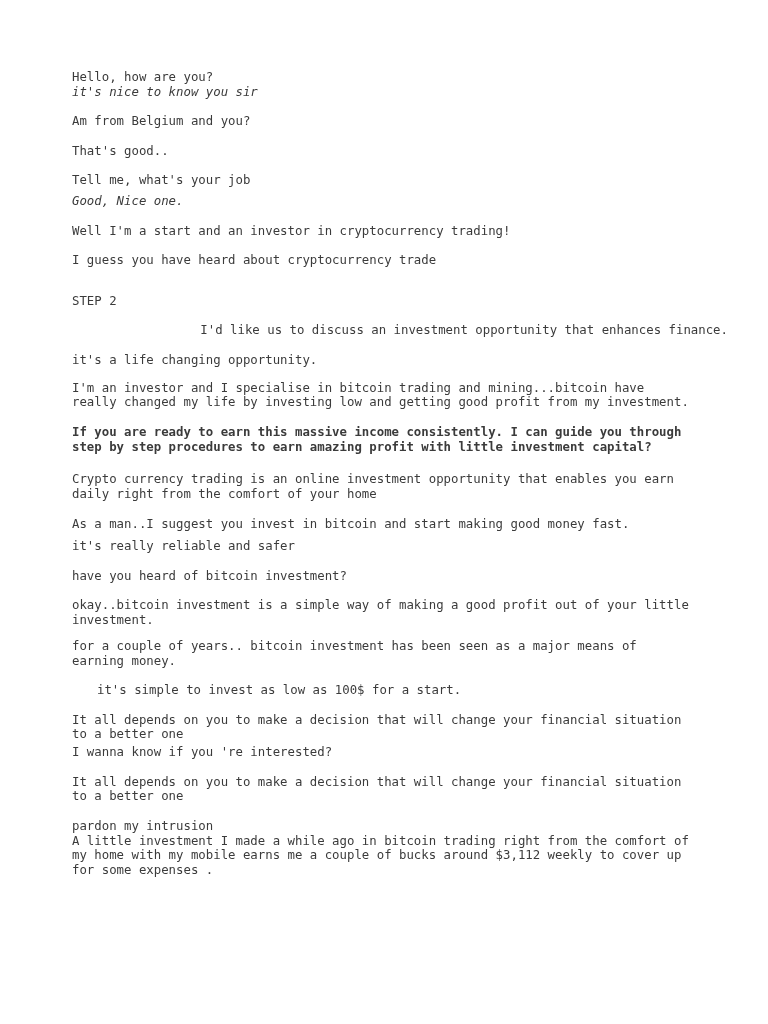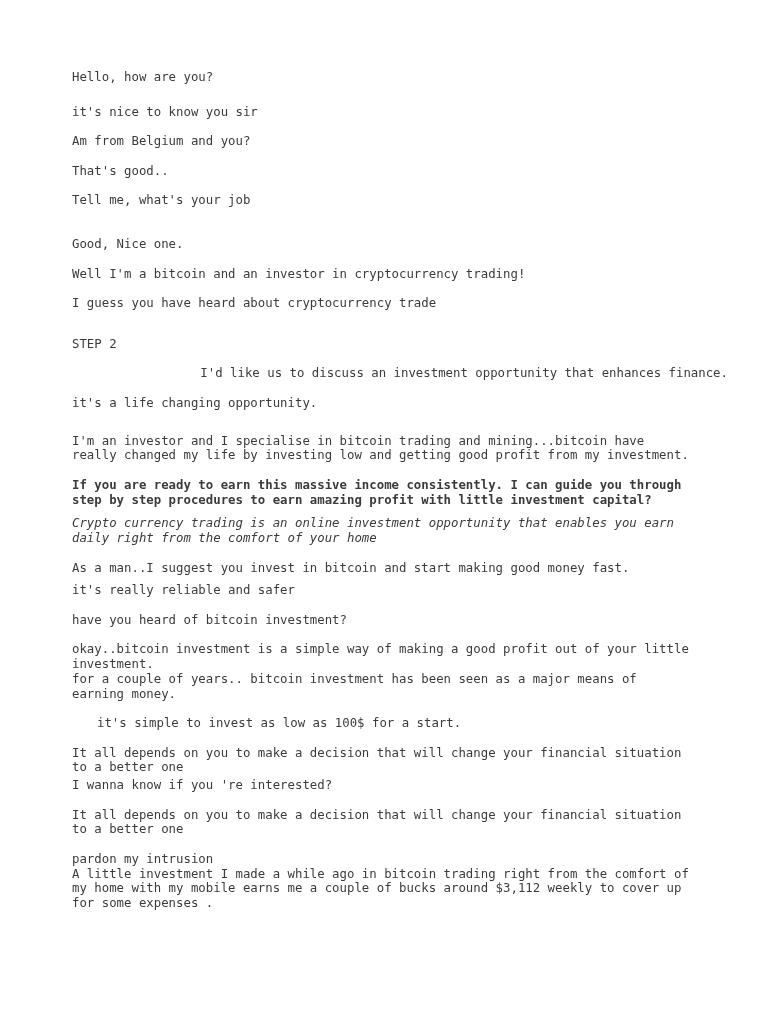--- a/index.html
+++ b/index.html
@@ -31,42 +31,42 @@
     font: inherit;
     color: inherit;
   }
 </style>
 </head>
 <body>
 
 <div class="page">
   <div class="doc-text" id="doc-text" style="color: rgb(59, 59, 59);">
       <p class="block" style="margin-top: 0px;">Hello, how are you?</p>
-      <p class="block" style="margin-top: 20px;">it's nice to know you sir</p>
+      <p class="block" style="margin-top: 0; font-style: italic;">it's nice to know you sir</p>
       <p class="block" style="margin-top: 14.75px;">Am from Belgium and you?</p>
       <p class="block" style="margin-top: 14.75px;">That's good..</p>
       <p class="block" style="margin-top: 14.75px;">Tell me, what's your job</p>
-      <p class="block" style="margin-top: 29px;">Good, Nice one.</p>
-      <p class="block" style="margin-top: 14.75px;">Well I'm a bitcoin and an investor in cryptocurrency trading!</p>
+      <p class="block" style="margin-top: 6px; font-style: italic;">Good, Nice one.</p>
+      <p class="block" style="margin-top: 14.75px;">Well I'm a start and an investor in cryptocurrency trading!</p>
       <p class="block" style="margin-top: 14.75px;">I guess you have heard about cryptocurrency trade</p>
       <p class="block" style="margin-top: 26px;">STEP 2</p>
       <p class="block" style="margin-top: 14.75px; text-align: right;">I'd like us to discuss an investment opportunity that enhances finance.</p>
       <p class="block" style="margin-top: 14.75px;">it's a life changing opportunity.</p>
-      <p class="block" style="margin-top: 23px;">I'm an investor and I specialise in bitcoin trading and mining...bitcoin have
+      <p class="block" style="margin-top: 13px;">I'm an investor and I specialise in bitcoin trading and mining...bitcoin have
 really changed my life by investing low and getting good profit from my investment.</p>
       <p class="block" style="margin-top: 14.75px; font-weight: bold;">If you are ready to earn this massive income consistently. I can guide you through
 step by step procedures to earn amazing profit with little investment capital?</p>
-      <p class="block" style="margin-top: 9px; font-style: italic;">Crypto currency trading is an online investment opportunity that enables you earn
+      <p class="block" style="margin-top: 18px;">Crypto currency trading is an online investment opportunity that enables you earn
 daily right from the comfort of your home</p>
       <p class="block" style="margin-top: 14.75px;">As a man..I suggest you invest in bitcoin and start making good money fast.</p>
       <p class="block" style="margin-top: 8px;">it's really reliable and safer</p>
       <p class="block" style="margin-top: 14.75px;">have you heard of bitcoin investment?</p>
       <p class="block" style="margin-top: 14.75px;">okay..bitcoin investment is a simple way of making a good profit out of your little
 investment.</p>
-      <p class="block" style="margin-top: 0;">for a couple of years.. bitcoin investment has been seen as a major means of
+      <p class="block" style="margin-top: 11px;">for a couple of years.. bitcoin investment has been seen as a major means of
 earning money.</p>
       <p class="block" style="margin-top: 14.75px; margin-left: 25px;">it's simple to invest as low as 100$ for a start.</p>
       <p class="block" style="margin-top: 14.75px;">It all depends on you to make a decision that will change your financial situation
 to a better one</p>
       <p class="block" style="margin-top: 3px;">I wanna know if you 're interested?</p>
       <p class="block" style="margin-top: 14.75px;">It all depends on you to make a decision that will change your financial situation
 to a better one</p>
       <p class="block" style="margin-top: 14.75px;">pardon my intrusion
 A little investment I made a while ago in bitcoin trading right from the comfort of
 my home with my mobile earns me a couple of bucks around $3,112 weekly to cover up

